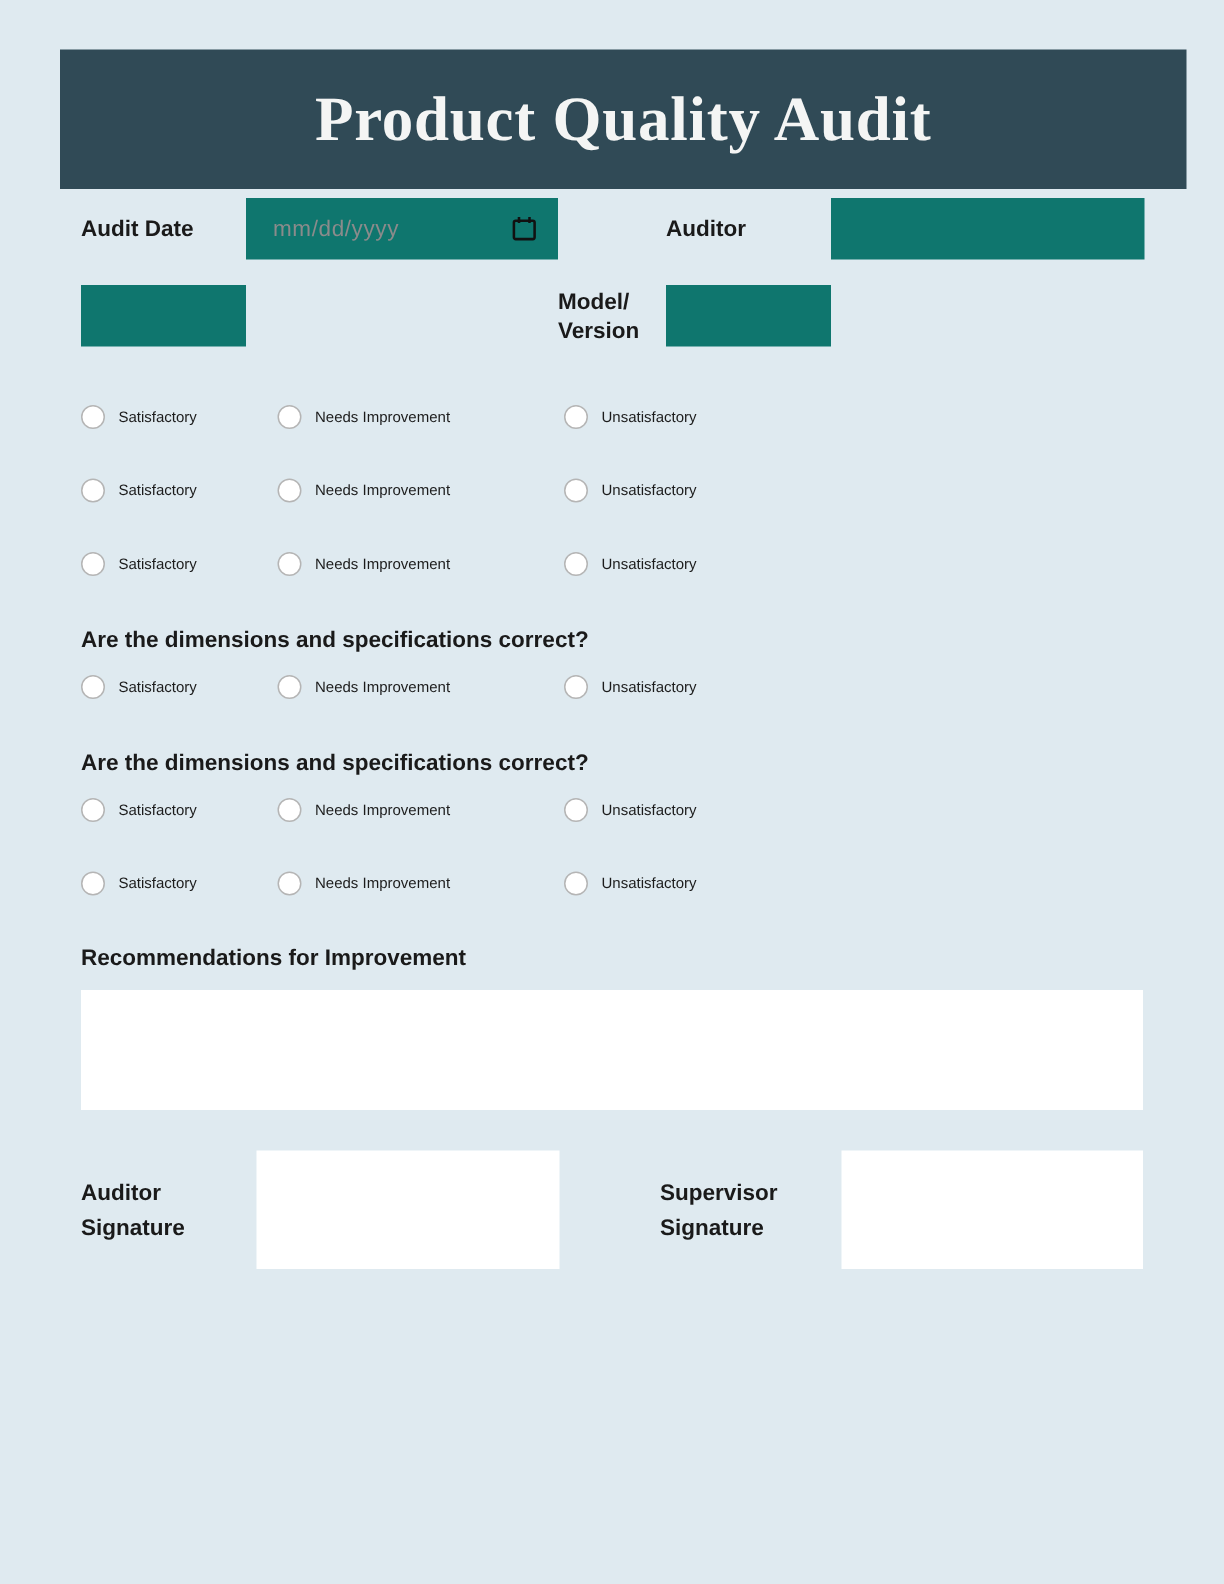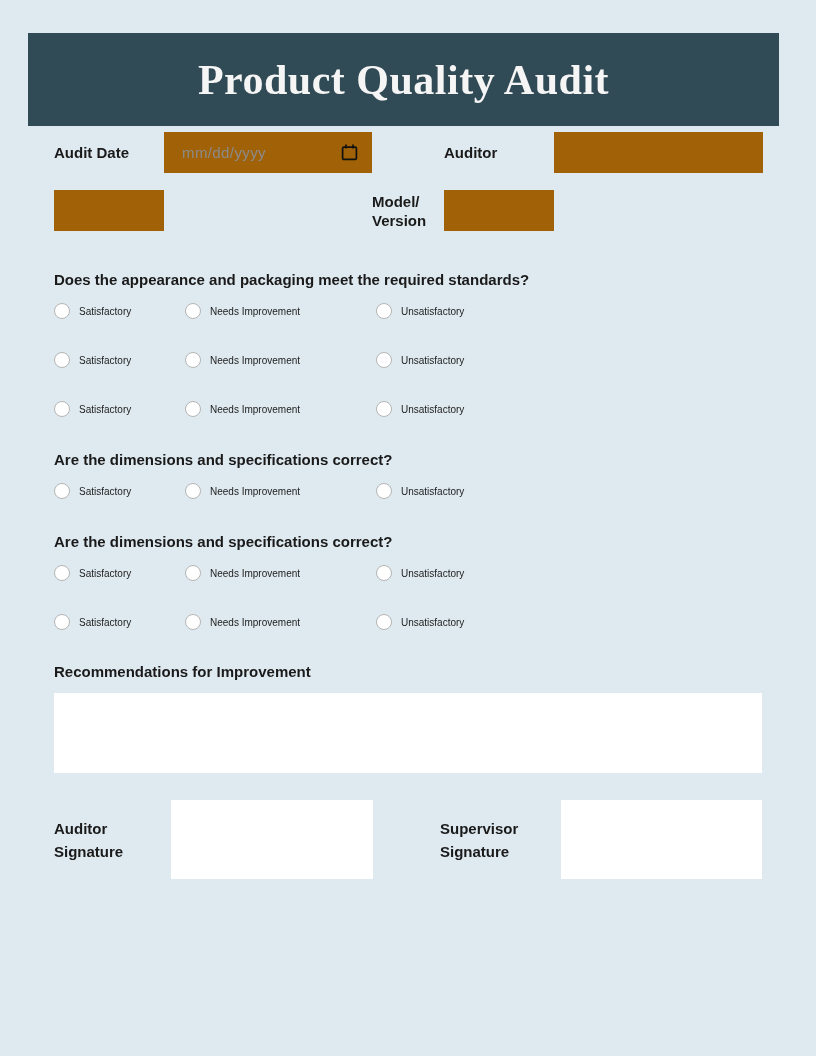--- a/index.html
+++ b/index.html
@@ -10,21 +10,21 @@
     color: #1a1a1a;
     width: 816px;
     height: 1056px;
     overflow: hidden;
   }
   .page { width: 816px; height: 1056px; position: relative; background: #dfeaf0; }
 
   
   .header {
     position: absolute;
-    left: 28px; top: 33px;
+    left: 40px; top: 33px;
     width: 751px; height: 93px;
     background: #304a56;
     display: flex; align-items: center; justify-content: center;
   }
   .header h1 {
     font-family: "Liberation Serif", "DejaVu Serif", serif;
     font-weight: 700;
     font-size: 42px;
     color: #f4f5f4;
     letter-spacing: 0.5px;
@@ -43,21 +43,21 @@
     font-weight: 700;
     font-size: 15px;
     line-height: 19px;
     white-space: pre-line;
     padding-right: 8px;
   }
   .f-input-wrap { height: 41px; position: relative; }
   .f-input {
     width: 100%; height: 41px;
     border: none; outline: none;
-    background: #a16207;
+    background: #0f766e;
     font-size: 15px;
     padding: 0 12px;
     font-family: "Liberation Sans", sans-serif;
     color: #1a1a1a;
   }
   .date-input { padding-left: 18px; padding-right: 40px; letter-spacing: 0.4px; }
   .date-input::placeholder { color: #8b8b8b; opacity: 1; }
   .cal-icon {
     position: absolute; right: 14px; top: 12px;
     width: 17px; height: 17px;
@@ -148,21 +148,20 @@
       <div class="f-label">Model/
 Version</div>
       <div class="f-input-wrap">
         <input class="f-input" type="text" value="" style="">
       </div>
     </div>
 
     <div class="questions">
 
       <div class="q-block">
-        <div class="q-label">Does the appearance and packaging meet the required standards?</div>
         <div class="q-options">
           <label class="opt">
             <span class="radio"></span>
             <span class="opt-label">Satisfactory</span>
           </label>
           <label class="opt">
             <span class="radio"></span>
             <span class="opt-label">Needs Improvement</span>
           </label>
           <label class="opt">

